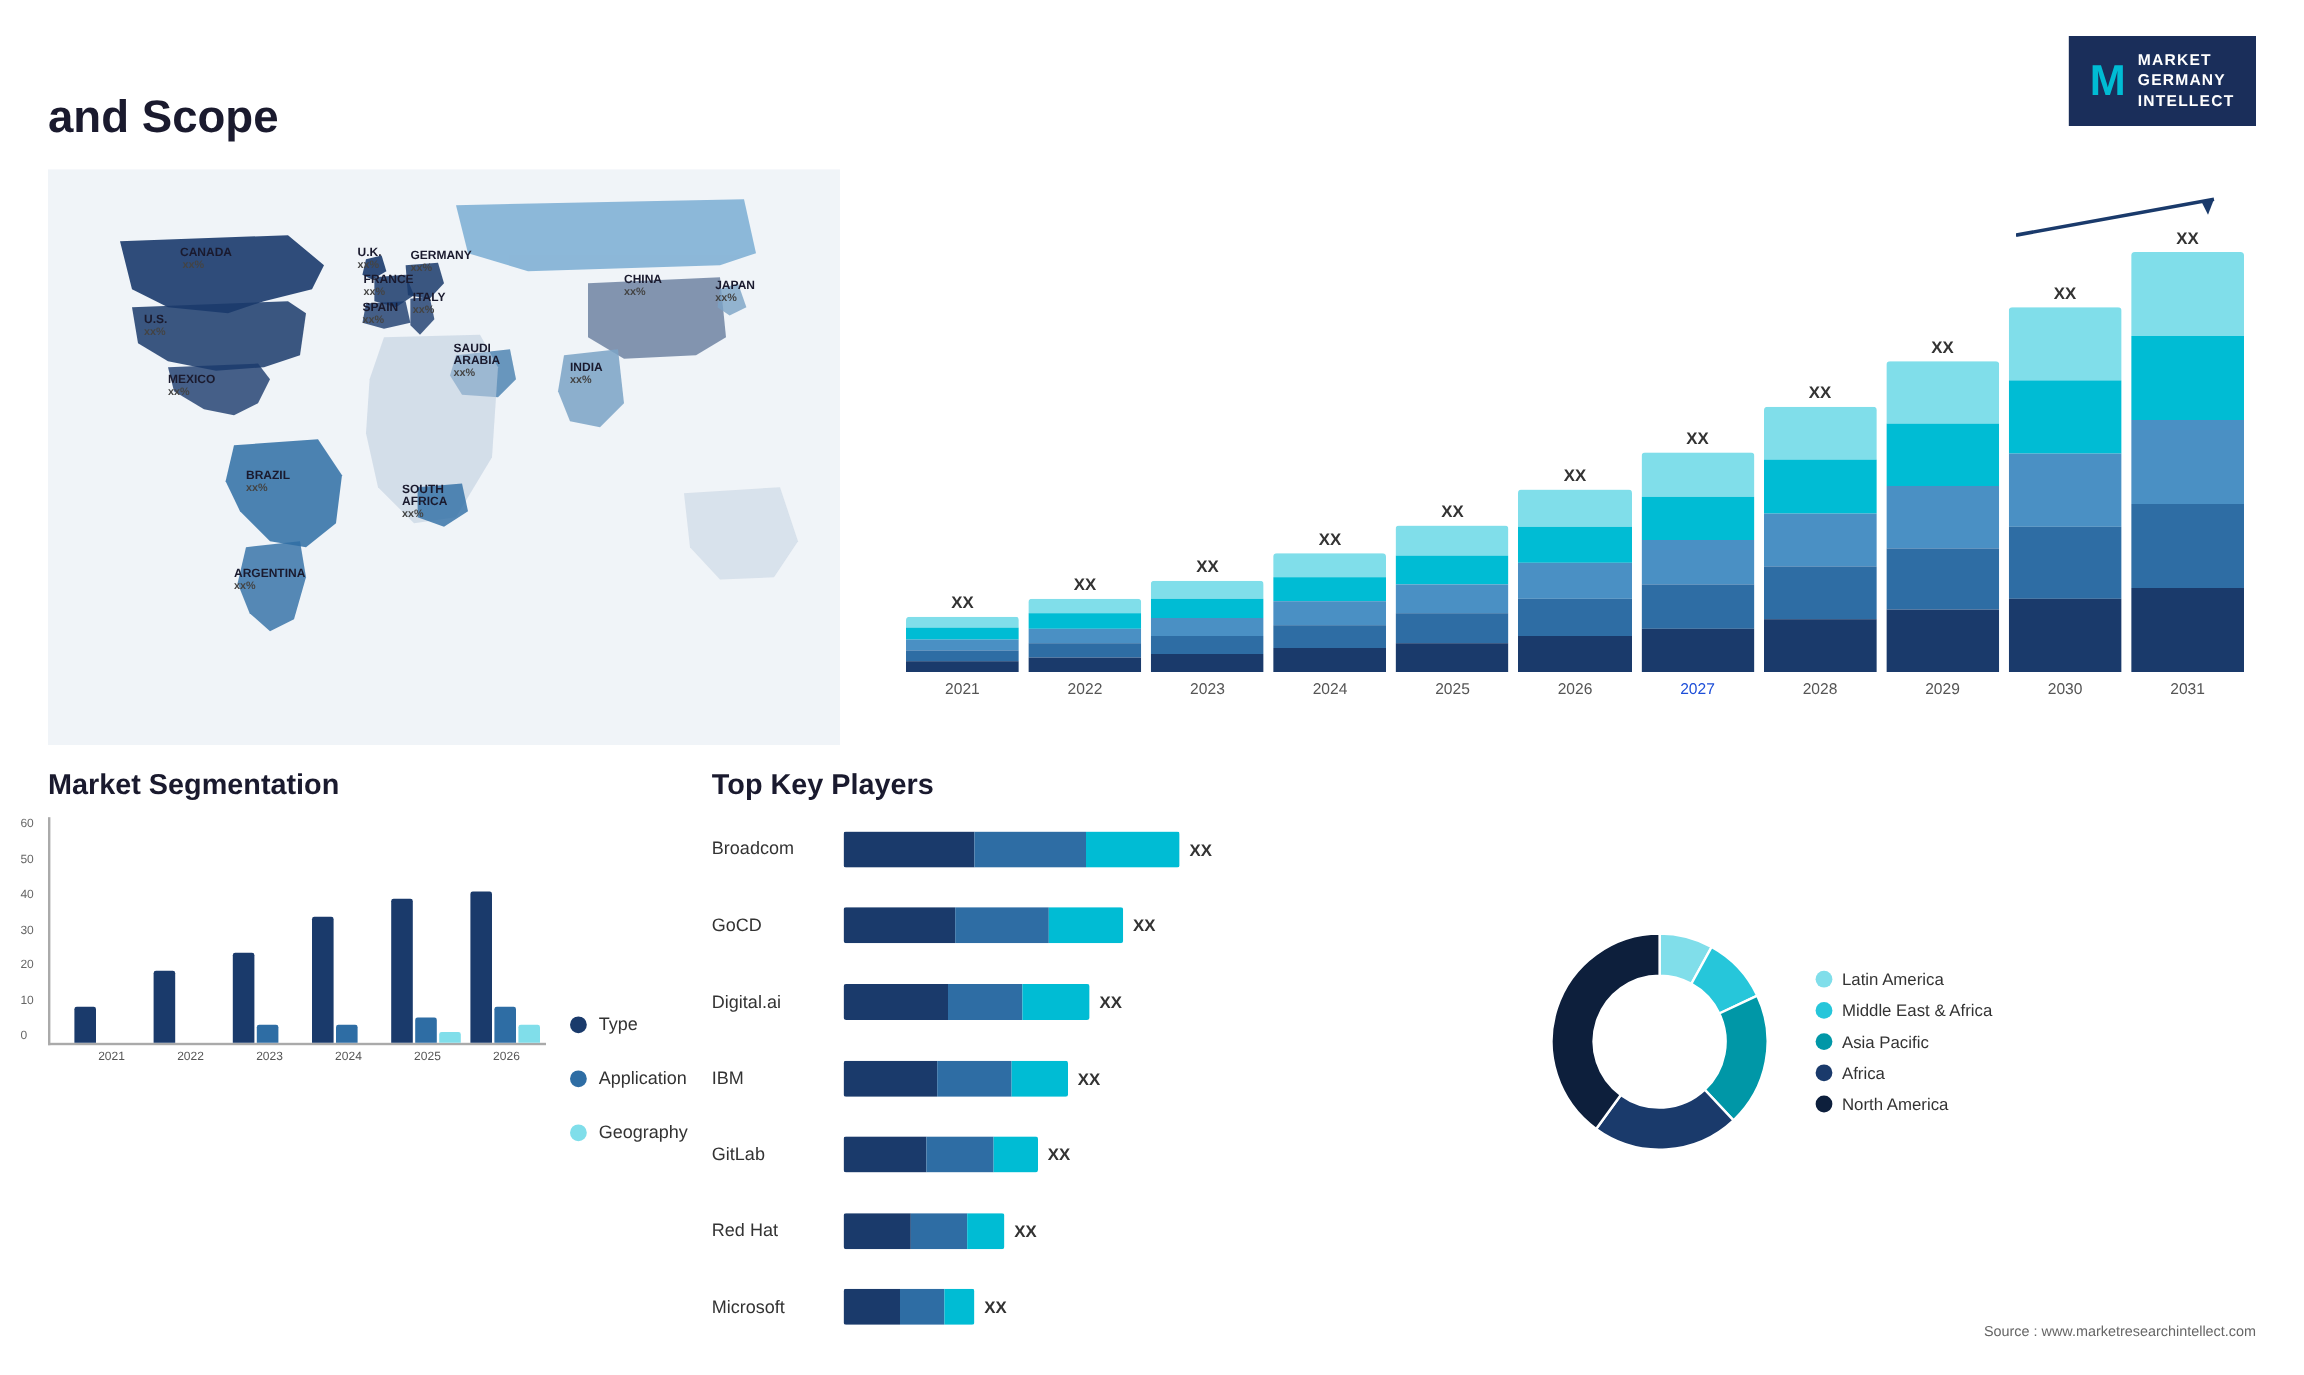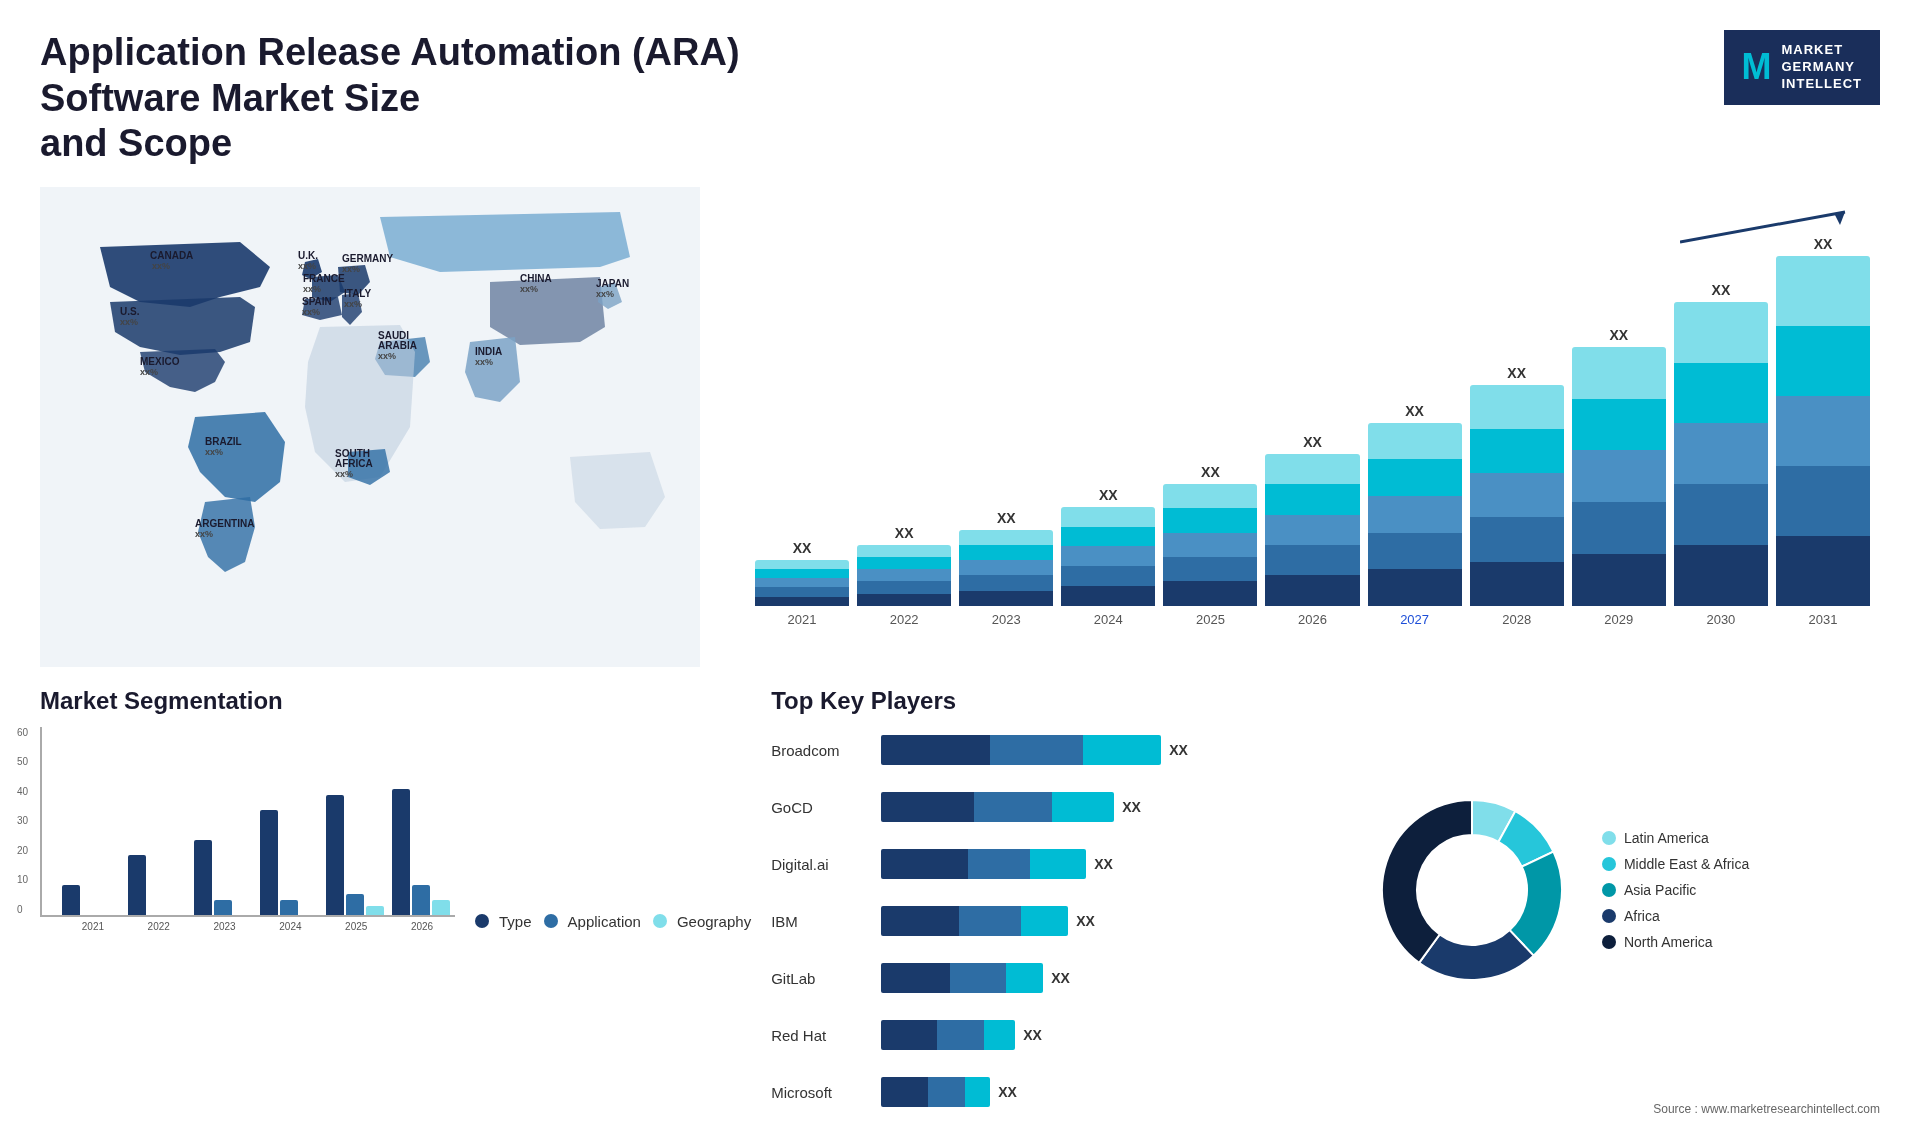--- a/index.html
+++ b/index.html
@@ -109,22 +109,22 @@
       gap: 20px;
       flex: 1;
     }
     .seg-bar-chart {
       flex: 1;
       display: flex;
       flex-direction: column;
     }
     .seg-legend {
       display: flex;
-      flex-direction: row;
-      gap: 12px;
+      flex-direction: column;
+      gap: 28px;
       justify-content: center;
       padding: 10px 0;
     }
     .legend-item {
       display: flex;
       align-items: center;
       gap: 10px;
       font-size: 15px;
       color: #333;
     }
@@ -228,21 +228,21 @@
     }
   </style>
 </head>
 <body>
 
 <div class="page-container">
 
   <div class="header">
     <div>
       <div class="main-title">
-        <span>Application Release Automation (ARA) Software Market Size</span><br>
+        <br>
         <span>and Scope</span>
       </div>
     </div>
     <div class="logo-area">
       <div class="logo-box">
         <span class="logo-m">M</span>
         <div class="logo-text">
           <span>MARKET</span>
           <span>GERMANY</span>
           <span>INTELLECT</span>

